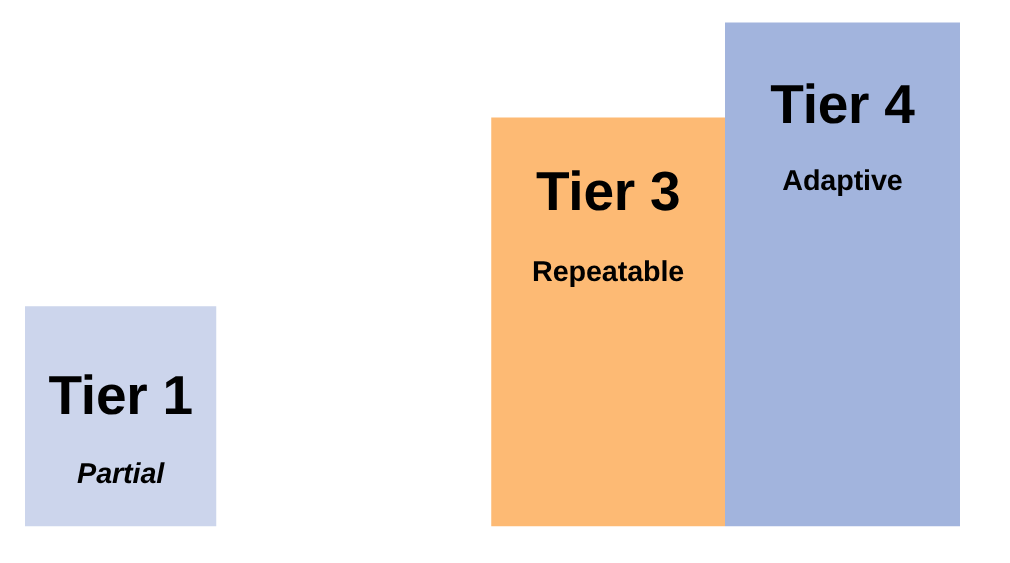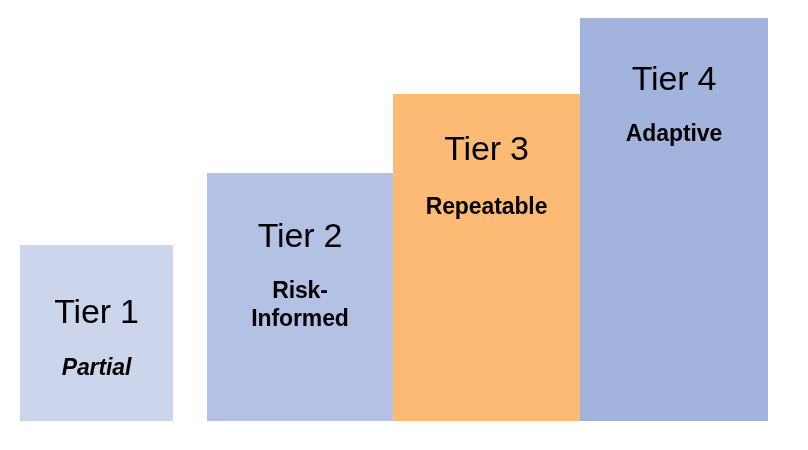--- a/index.html
+++ b/index.html
@@ -25,22 +25,22 @@
     position: absolute;
     box-sizing: border-box;
     display: flex;
     flex-direction: column;
     align-items: center;
     text-align: center;
     color: #000000;
   }
 
   .tier-title {
-    font-weight: normal;
-    font-size: 34px;
+    font-weight: bold;
+    font-size: 44px;
     line-height: 1.08;
     letter-spacing: -0.2px;
     white-space: nowrap;
   }
 
   .tier-subtitle {
     font-weight: bold;
     font-size: 23px;
     line-height: 1.22;
     letter-spacing: -0.1px;
@@ -67,24 +67,20 @@
 </head>
 <body>
 
 <div id="stage" style="background-color: rgb(255, 255, 255);">
 
   <div class="tier-bar" id="tier-1" style="background-color: rgb(204, 213, 236); color: rgb(0, 0, 0);">
     <div class="tier-title">Tier 1</div>
     <div class="tier-subtitle">Partial</div>
   </div>
 
-  <div class="tier-bar" id="tier-2" style="background-color: rgb(178, 193, 228); color: rgb(0, 0, 0);">
-    <div class="tier-title">Tier 2</div>
-    <div class="tier-subtitle">Risk-<br>Informed</div>
-  </div>
 
   <div class="tier-bar" id="tier-3" style="background-color: #fdba74; color: rgb(0, 0, 0);">
     <div class="tier-title">Tier 3</div>
     <div class="tier-subtitle">Repeatable</div>
   </div>
 
   <div class="tier-bar" id="tier-4" style="background-color: rgb(162, 180, 221); color: rgb(0, 0, 0);">
     <div class="tier-title">Tier 4</div>
     <div class="tier-subtitle">Adaptive</div>
   </div>

